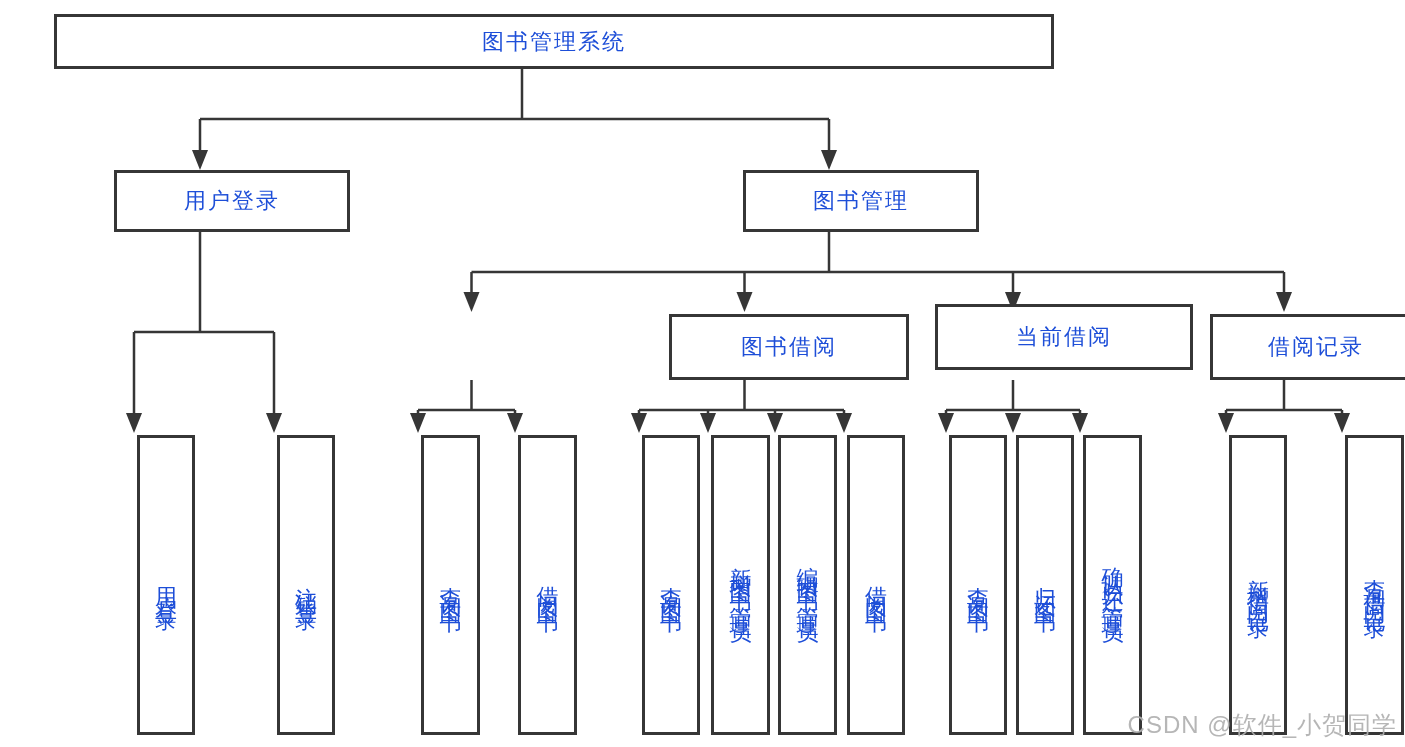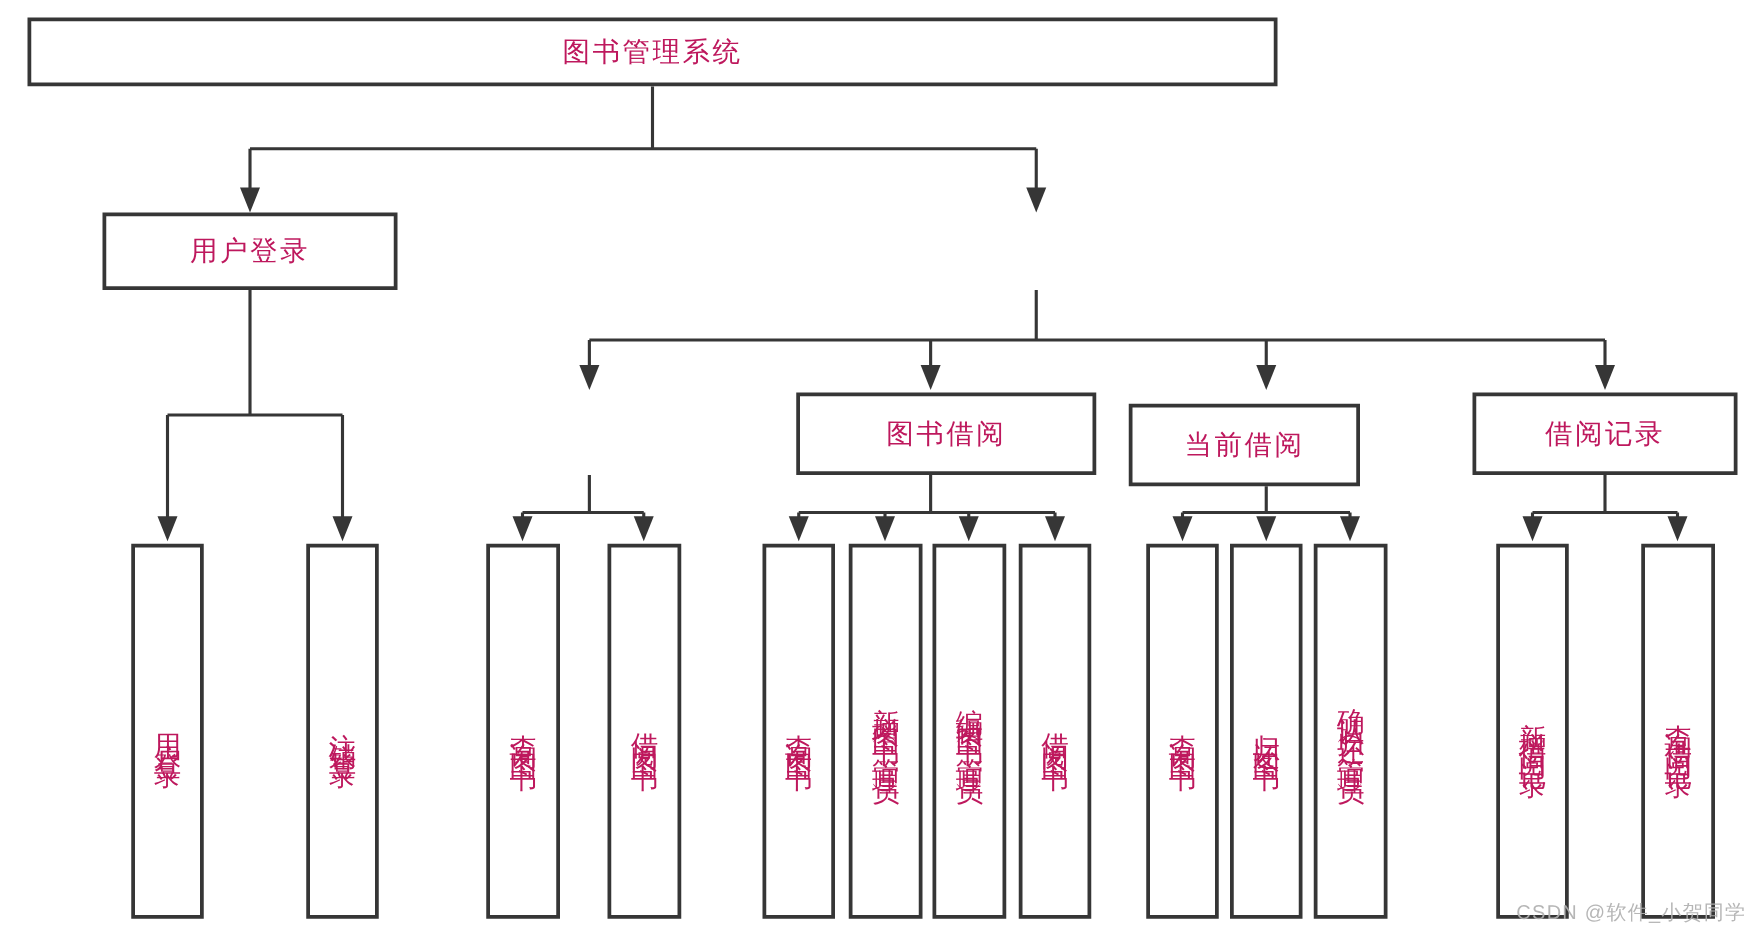--- a/index.html
+++ b/index.html
@@ -21,42 +21,43 @@
     top: 0;
     width: 1405px;
     height: 747px;
     z-index: 1;
   }
   .node {
     position: absolute;
     box-sizing: border-box;
     border: 3px solid #363636;
     background: #ffffff;
-    color: #be185d;
+    color: #1d4ed8;
     display: flex;
     align-items: center;
     justify-content: center;
     font-size: 22px;
     letter-spacing: 2px;
     text-align: center;
     z-index: 2;
     line-height: 1;
     white-space: nowrap;
+    margin-left: 32px;
   }
   .node.vert {
     writing-mode: vertical-rl;
     text-orientation: mixed;
     letter-spacing: 8px;
     white-space: normal;
   }
   .watermark {
     position: absolute;
     right: 8px;
     bottom: 6px;
-    font-size: 16px;
+    font-size: 24px;
     letter-spacing: 1px;
     color: rgba(176, 176, 176, 0.92);
     z-index: 3;
     pointer-events: none;
   }
 </style>
 </head>
 <body>
 
 <div class="canvas">
@@ -89,23 +90,24 @@
       <polygon points="1005,413 1021,413 1013,433"></polygon>
       <polygon points="1072,413 1088,413 1080,433"></polygon>
       <polygon points="1218,413 1234,413 1226,433"></polygon>
       <polygon points="1334,413 1350,413 1342,433"></polygon>
     </g>
   </svg>
 
   <div class="node" style="left:22px; top:14px; width:1000px; height:55px">图书管理系统</div>
 
   <div class="node" style="left:82px; top:170px; width:236px; height:62px">用户登录</div>
+  <div class="node" style="left:711px; top:170px; width:236px; height:62px">图书管理</div>
 
   <div class="node" style="left:637px; top:314px; width:240px; height:66px">图书借阅</div>
-  <div class="node" style="left:903px; top:323px; width:185px; height:66px">当前借阅</div>
+  <div class="node" style="left:903px; top:304px; width:258px; height:66px">当前借阅</div>
   <div class="node" style="left:1178px; top:314px; width:212px; height:66px">借阅记录</div>
 
   <div class="node vert" style="left:105px; top:435px; width:58px; height:300px">用户登录</div>
   <div class="node vert" style="left:245px; top:435px; width:58px; height:300px">注销登录</div>
 
   <div class="node vert" style="left:389px; top:435px; width:59px; height:300px">查询图书</div>
   <div class="node vert" style="left:486px; top:435px; width:59px; height:300px">借阅图书</div>
 
   <div class="node vert" style="left:610px; top:435px; width:58px; height:300px">查询图书</div>
   <div class="node vert" style="left:679px; top:435px; width:59px; height:300px">新增图书（管理员）</div>

